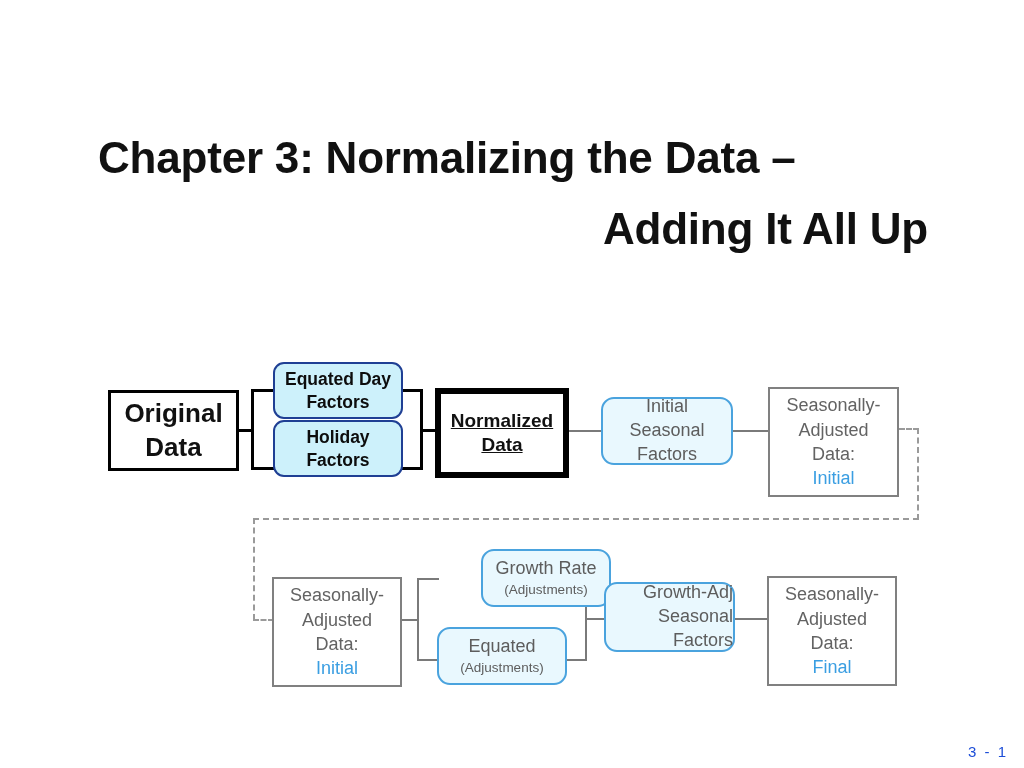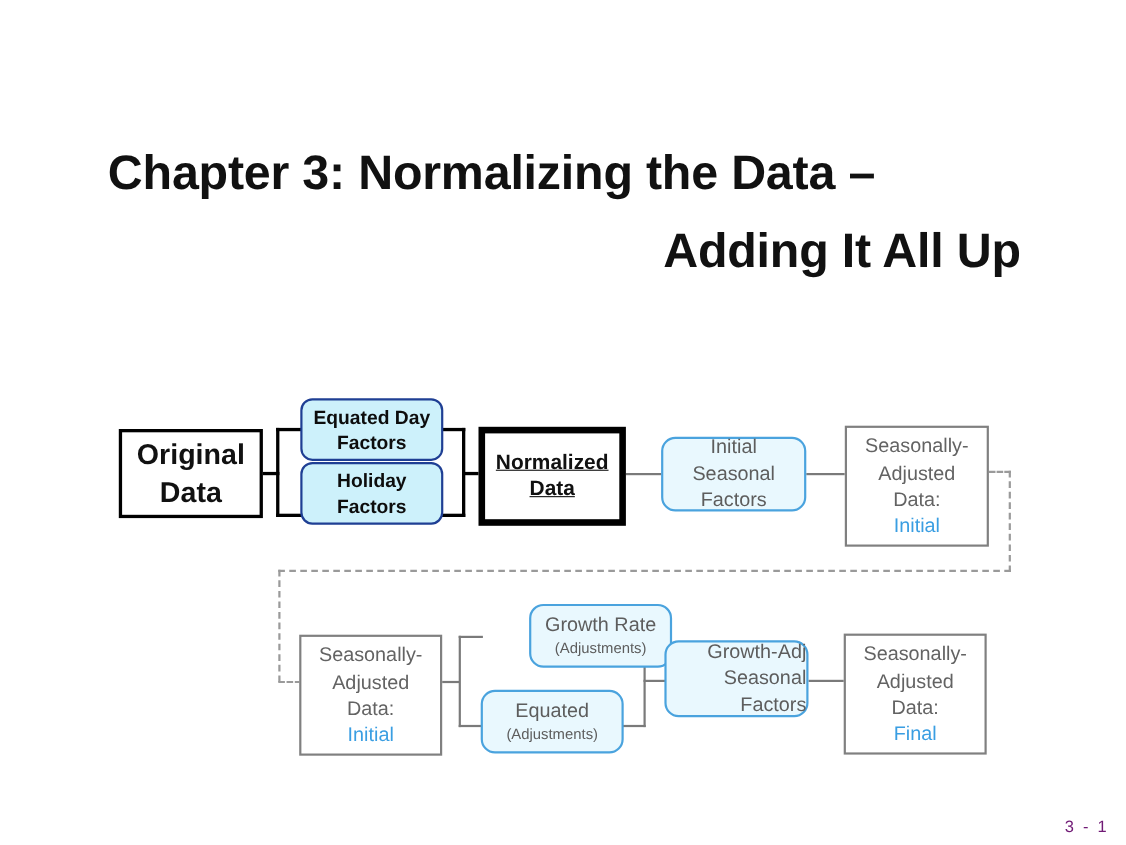--- a/index.html
+++ b/index.html
@@ -117,21 +117,21 @@
   }
   .dash-v {
     position: absolute;
     border-left: 2px dashed #9a9a9a;
   }
 
   
   .page-num {
     position: absolute;
     right: 16px; bottom: 8px;
-    color: #701a75;
+    color: #1d4ed8;
     font-size: 15px;
     letter-spacing: 2px;
   }
 </style>
 </head>
 <body>
 
 <div id="slide">
 
   <div class="title-block">

